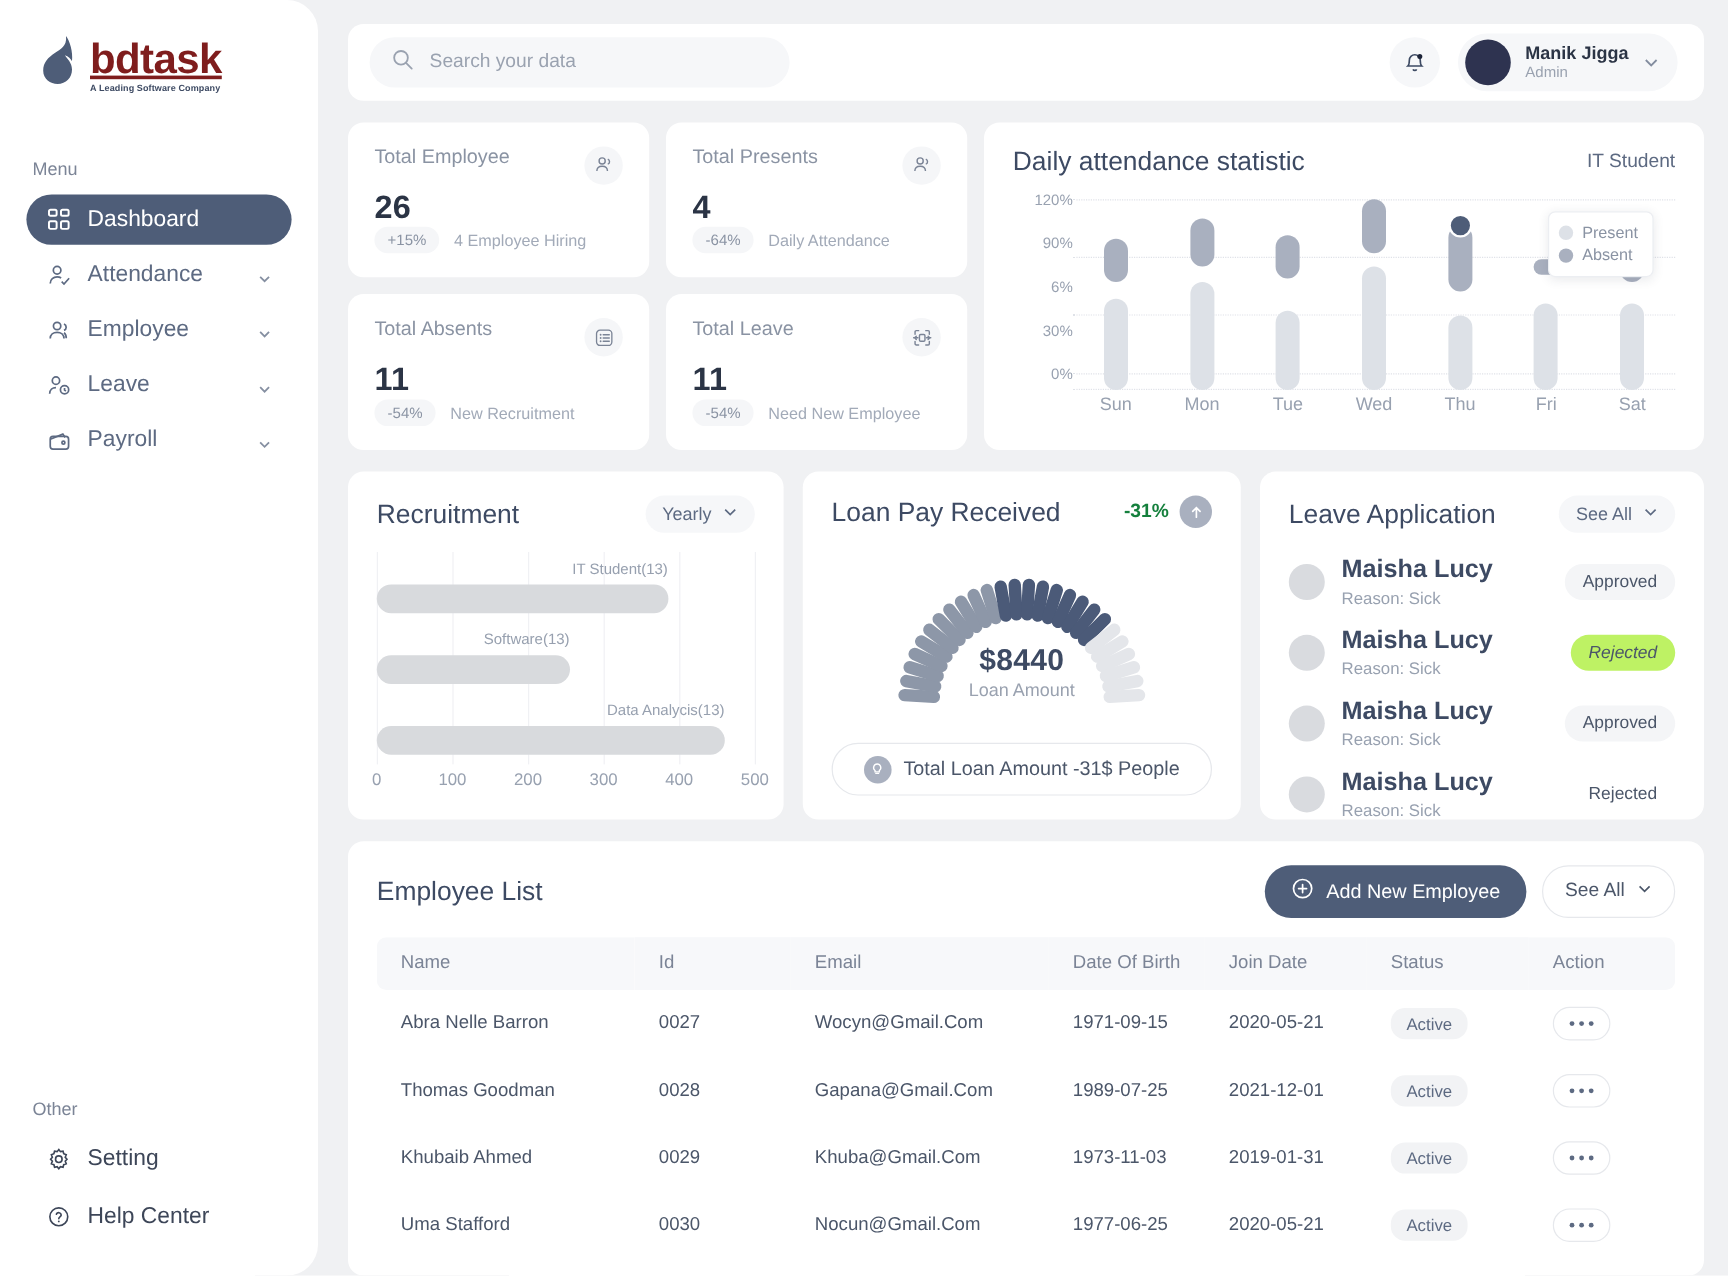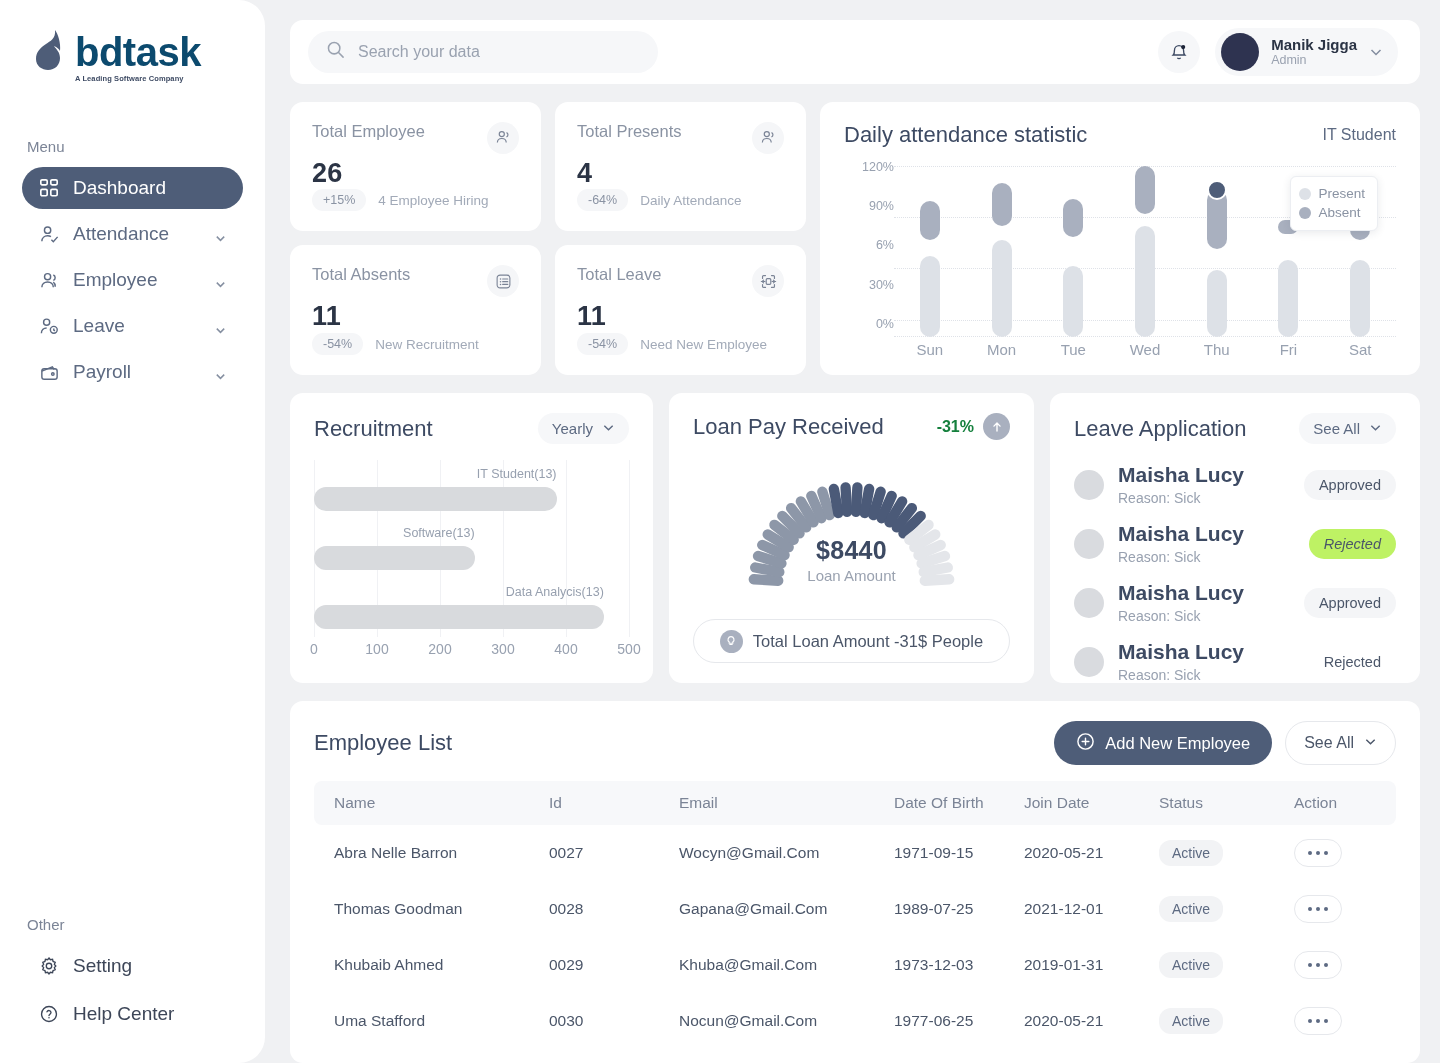--- a/index.html
+++ b/index.html
@@ -14,21 +14,21 @@
   
   .sidebar {
     width: 265px; height: 1063px; background: #ffffff;
     border-radius: 0 26px 26px 0;
     padding: 28px 0 0 0; flex-shrink: 0;
     position: relative; display: flex; flex-direction: column;
   }
   .logo-wrap { display: flex; align-items: flex-start; gap: 7px; padding: 0 0 0 30px; }
   .logo-mark { width: 38px; height: 44px; flex-shrink: 0; }
   .logo-text-box { padding-top: 4px; }
-  .logo-word { font-size: 40px; font-weight: 700; color: #0c4a6e; letter-spacing: -0.5px; line-height: 1; }
+  .logo-word { font-size: 35px; font-weight: 700; color: #7f1d1d; letter-spacing: -0.5px; line-height: 1; text-decoration: underline; }
   .logo-sub { font-size: 7.5px; font-weight: 700; color: #3d4a63; letter-spacing: 0.1px; margin-top: 2px; }
 
   .menu-label { font-size: 15px; color: #7b8496; padding: 0 0 0 27px; margin-top: 55px; margin-bottom: 12px; }
   .other-label { font-size: 15px; color: #7b8496; padding: 0 0 0 27px; margin-bottom: 14px; }
 
   .nav { display: flex; flex-direction: column; gap: 4px; padding: 0 22px; }
   .nav-item {
     display: flex; align-items: center; gap: 13px;
     height: 42px; padding: 0 16px; border-radius: 22px;
     color: #5d6a82; font-size: 19px; cursor: pointer;
@@ -88,21 +88,21 @@
   .stat-title { font-size: 16.5px; color: #8a93a3; }
   .stat-ic {
     width: 32px; height: 32px; border-radius: 50%; background: #f5f6f8;
     display: flex; align-items: center; justify-content: center; flex-shrink: 0;
   }
   .stat-val { font-size: 27px; font-weight: 700; color: #2b3445; margin-top: 4px; letter-spacing: .3px; }
   .stat-foot { display: flex; align-items: center; gap: 12px; margin-top: auto; }
   .badge-pct { background: #f5f6f8; border-radius: 12px; padding: 4px 11px; font-size: 12.5px; color: #8a93a3; }
   .badge-txt { font-size: 13.5px; color: #a2aab8; }
 
-  .chart-card { flex: 1; background: #fff; border-radius: 13px; padding: 20px 24px 4px 24px; display: flex; flex-direction: column; }
+  .chart-card { flex: 1; background: #fff; border-radius: 13px; padding: 20px 24px 16px 24px; display: flex; flex-direction: column; }
   .chart-head { display: flex; align-items: center; justify-content: space-between; }
   .chart-title { font-size: 22px; color: #3d4a63; }
   .chart-sel { font-size: 16px; color: #5d6a82; cursor: pointer; }
   .chart-body { flex: 1; display: flex; margin-top: 18px; position: relative; }
   .y-axis { width: 50px; display: flex; flex-direction: column; justify-content: space-between; padding-bottom: 34px; }
   .y-tick { font-size: 12.5px; color: #98a1b0; text-align: right; transform: translateY(-6px); }
   .plot { flex: 1; position: relative; padding-bottom: 34px; }
   .grid-line { position: absolute; left: 0; right: 0; height: 0; border-top: 1px dotted #dfe2e8; }
   .bars { position: absolute; inset: 0 0 34px 0; display: flex; }
   .bar-col { flex: 1; position: relative; }
@@ -749,21 +749,21 @@
                   <i></i>
                   <i></i>
                   <i></i>
                 </span>
               </td>
             </tr>
             <tr>
               <td>Khubaib Ahmed</td>
               <td>0029</td>
               <td>Khuba@Gmail.Com</td>
-              <td>1973-12-03</td>
+              <td>1973-11-03</td>
               <td>2019-01-31</td>
               <td><span class="chip-active">Active</span></td>
               <td>
                 <span class="dots-btn">
                   <i></i>
                   <i></i>
                   <i></i>
                 </span>
               </td>
             </tr>

